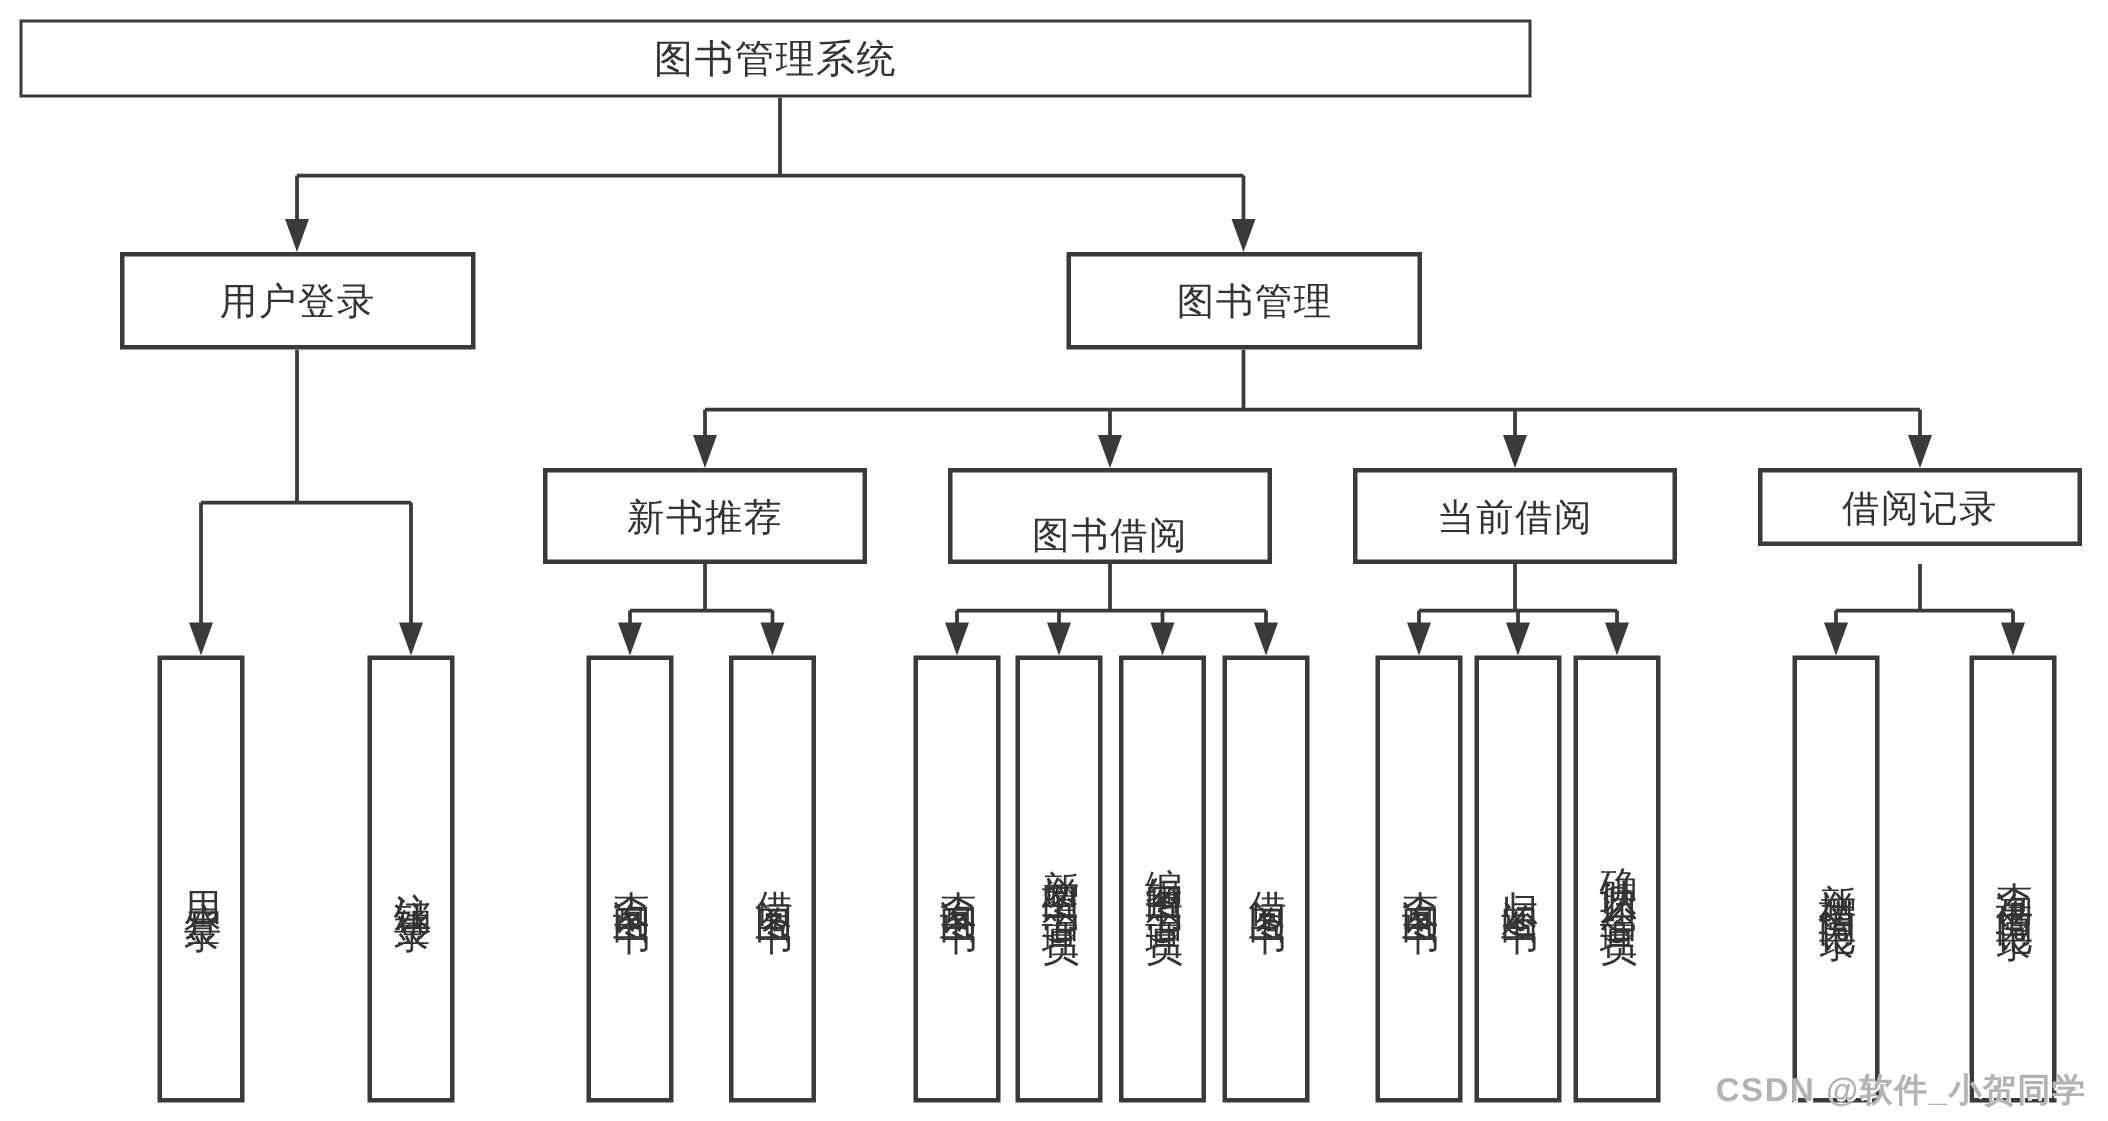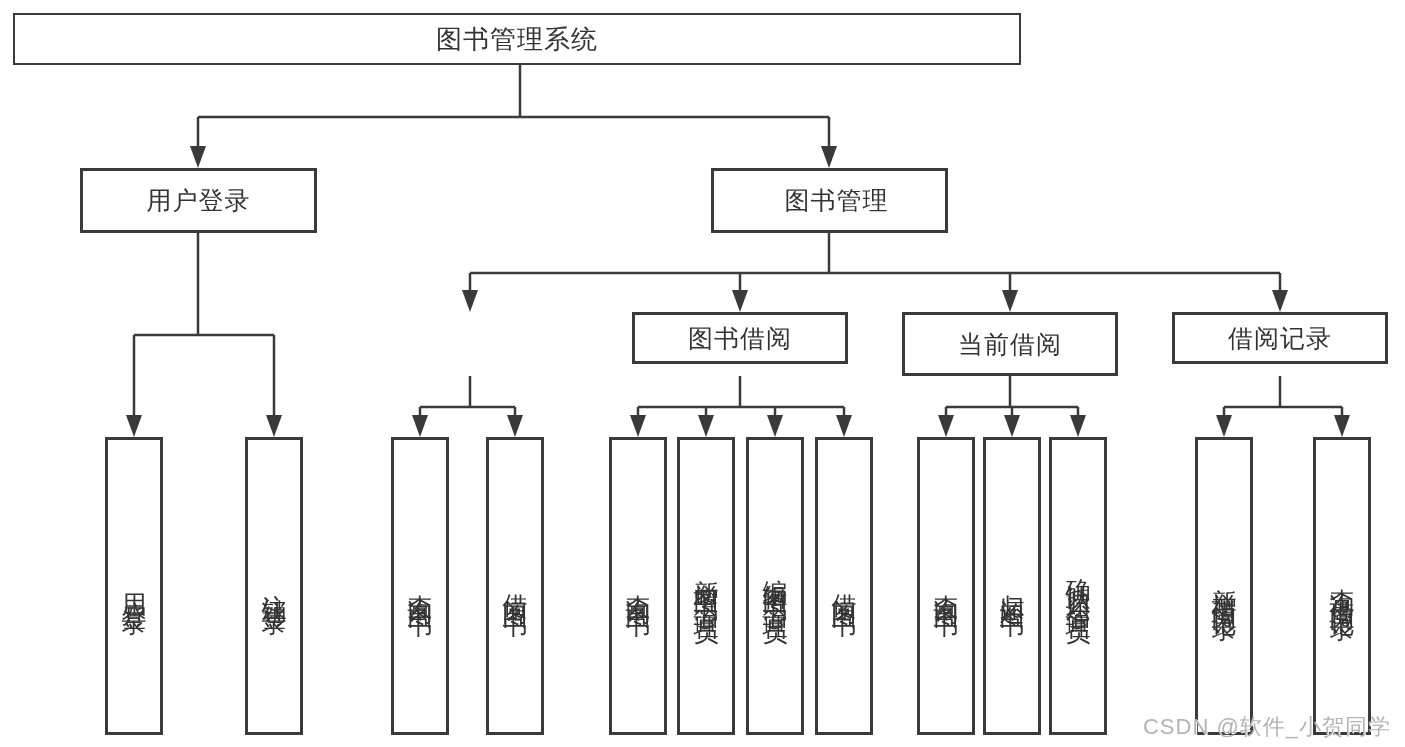--- a/index.html
+++ b/index.html
@@ -55,20 +55,21 @@
     white-space: nowrap;
   }
   .watermark {
     position: absolute;
     right: 14px;
     bottom: 5px;
     font-size: 22px;
     color: #b3b3b3;
     letter-spacing: 1px;
     text-shadow: 1px 1px 0 #ffffff;
+    font-weight: bold;
   }
 </style>
 </head>
 <body>
 
 <div class="canvas">
 
   <svg class="connectors" viewBox="0 0 1405 747" xmlns="http://www.w3.org/2000/svg">
     <g stroke="#3a3a3a" stroke-width="2.5" fill="none">
 
@@ -139,21 +140,24 @@
     <span>图书管理系统</span>
   </div>
 
   <div class="box h-box" style="left:80px; top:168px; width:237px; height:65px;">
     <span>用户登录</span>
   </div>
   <div class="box h-box" style="left:711px; top:168px; width:237px; height:65px;padding-left:14px;">
     <span>图书管理</span>
   </div>
 
-  <div class="box h-box" style="left:632px; top:312px; width:216px; height:52px;">
+  <div class="box h-box" style="left:362px; top:312px; width:216px; height:64px;">
+    <span>新书推荐</span>
+  </div>
+  <div class="box h-box" style="left:632px; top:312px; width:216px; height:64px;align-items:flex-end;">
     <span>图书借阅</span>
   </div>
   <div class="box h-box" style="left:902px; top:312px; width:216px; height:64px;">
     <span>当前借阅</span>
   </div>
   <div class="box h-box" style="left:1172px; top:312px; width:216px; height:52px;">
     <span>借阅记录</span>
   </div>
 
   <div class="box v-box" style="left:105px;">

